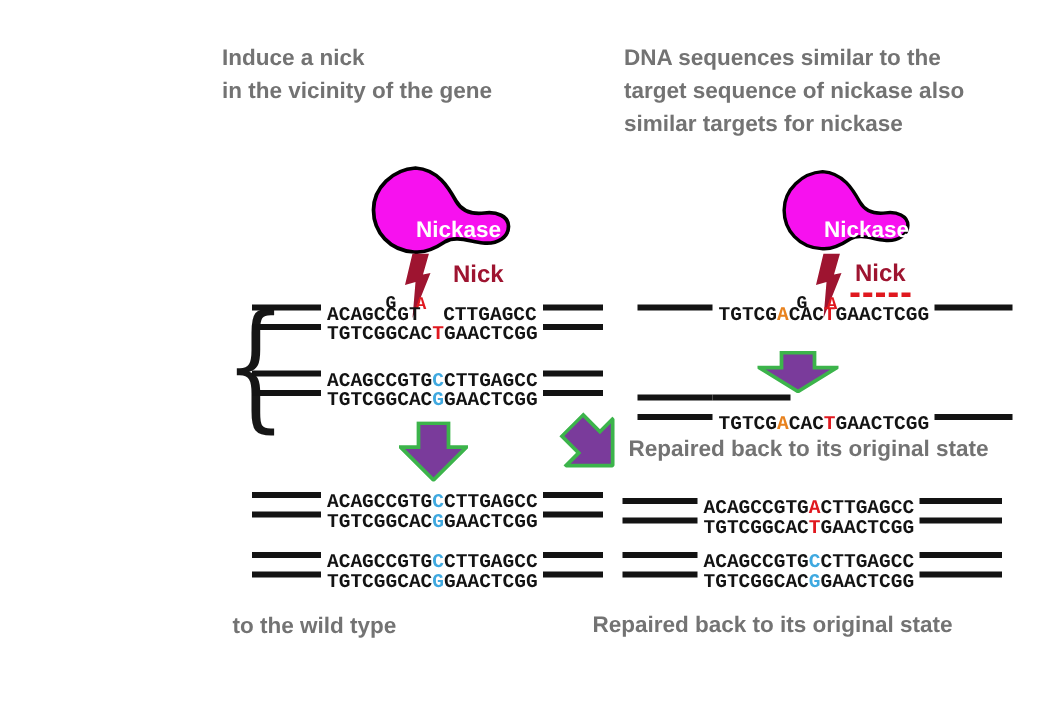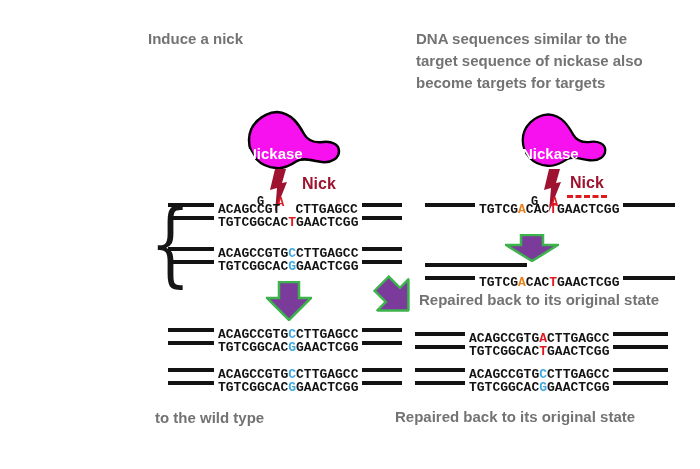--- a/index.html
+++ b/index.html
@@ -11,40 +11,41 @@
   .pair { position:absolute; display:flex; flex-direction:column; }
   .strand { display:flex; align-items:flex-start; height:13px; }
   .dl { height:4px; background:#131313; display:inline-block; flex:0 0 auto; }
   .seq { font-family:"Liberation Mono", monospace; font-weight:bold; font-size:13px;
          color:#131313; white-space:pre; margin:0 4px; line-height:13px; }
   .nick-gap { display:inline-block; width:15px; }
   .nick-letter { position:absolute; font-family:"Liberation Mono", monospace; font-weight:bold;
                  font-size:12px; line-height:12px; color:#131313; }
   .nick-letter.alt { color:var(--c-red); }
   .nickase-label { position:absolute; color:#ffffff; font-weight:bold; font-size:15px;
-                   text-align:left; white-space:nowrap; }
+                   text-align:right; white-space:nowrap; }
   .nick-label { position:absolute; color:var(--c-darkred); font-weight:bold; font-size:16px; white-space:nowrap; }
   .nick-dash { position:absolute; width:40px; height:0; border-top:3px dashed var(--c-red); }
   .brace { position:absolute; font-family:"DejaVu Serif", serif; font-weight:normal; color:#161616;
            font-size:92px; line-height:98px; transform:scaleX(0.7); transform-origin:center; }
   svg { display:block; }
 </style>
 </head>
 <body>
 
 <div class="canvas">
 
   <div class="caption" style="left:148px; top:28px;">
     <div>Induce a nick</div>
+    <div>in the vicinity of the gene</div>
   </div>
 
   <div class="caption" style="left:416px; top:28px;">
     <div>DNA sequences similar to the</div>
     <div>target sequence of nickase also</div>
-    <div>become targets for targets</div>
+    <div>similar targets for nickase</div>
   </div>
 
   <div class="abs" style="left:246px; top:110px;">
     <svg width="96" height="62" viewBox="0 0 96 62">
       <path d="M 31,2 C 16,3 3,15 3,30 C 3,45 14,57 30,58 C 38,59 45,55 51,51 C 58,47 67,51 76,52 C 86,53 93,48 93,41 C 93,34 85,31 77,32 C 69,33 62,31 58,24 C 53,15 46,3 31,2 Z" style="fill:var(--c-magenta); stroke:#000; stroke-width:2.5;"></path>
     </svg>
   </div>
   <div class="nickase-label" style="left:246px; top:145px; width:88px;">Nickase</div>
 
   <div class="abs" style="left:269px; top:169px;">

